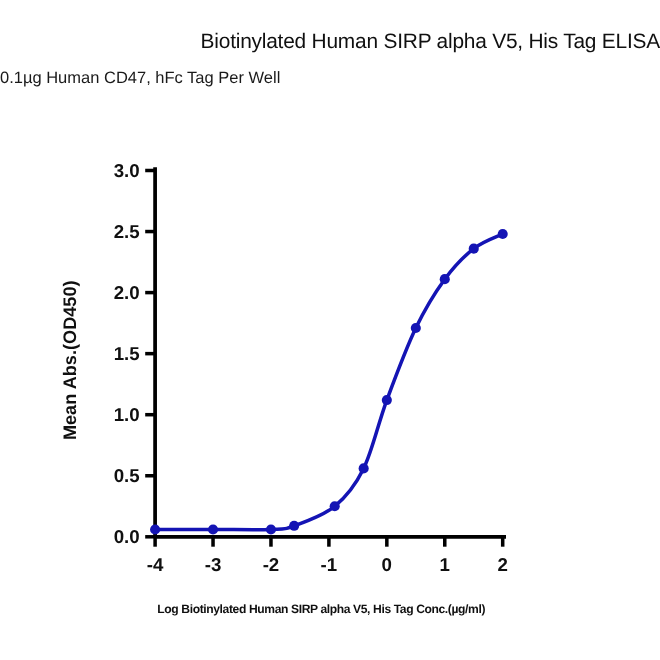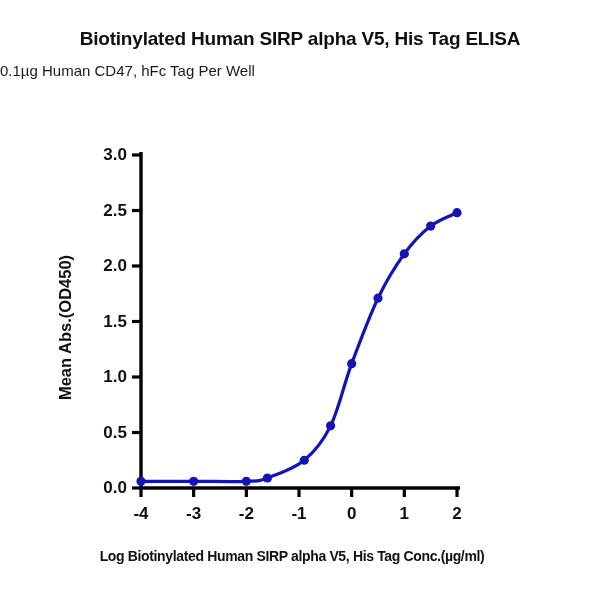--- a/index.html
+++ b/index.html
@@ -11,40 +11,40 @@
     overflow:hidden;
     position:relative;
   }
   #figure{
     position:absolute;inset:0;
     width:600px;height:600px;
   }
   .title{
     position:absolute;
     left:0;top:28px;width:600px;
-    text-align:center;
+    text-align:right;
     font-size:19px;
-    font-weight:bold;
+    font-weight:normal;
     letter-spacing:-0.2px;
     color:#101010;
     white-space:nowrap;
   }
   .subtitle{
     position:absolute;
     left:0;top:62px;width:600px;
     font-size:15px;
     font-weight:normal;
     color:#1a1a1a;
     white-space:nowrap;
   }
   .xaxis-title{
     position:absolute;
     left:0;top:548px;width:584px;
     text-align:center;
-    font-size:14px;
+    font-size:11px;
     font-weight:bold;
     letter-spacing:-0.35px;
     color:#101010;
     white-space:nowrap;
   }
   .yaxis-title{
     position:absolute;
     left:-85px;top:318px;
     width:300px;
     text-align:center;

